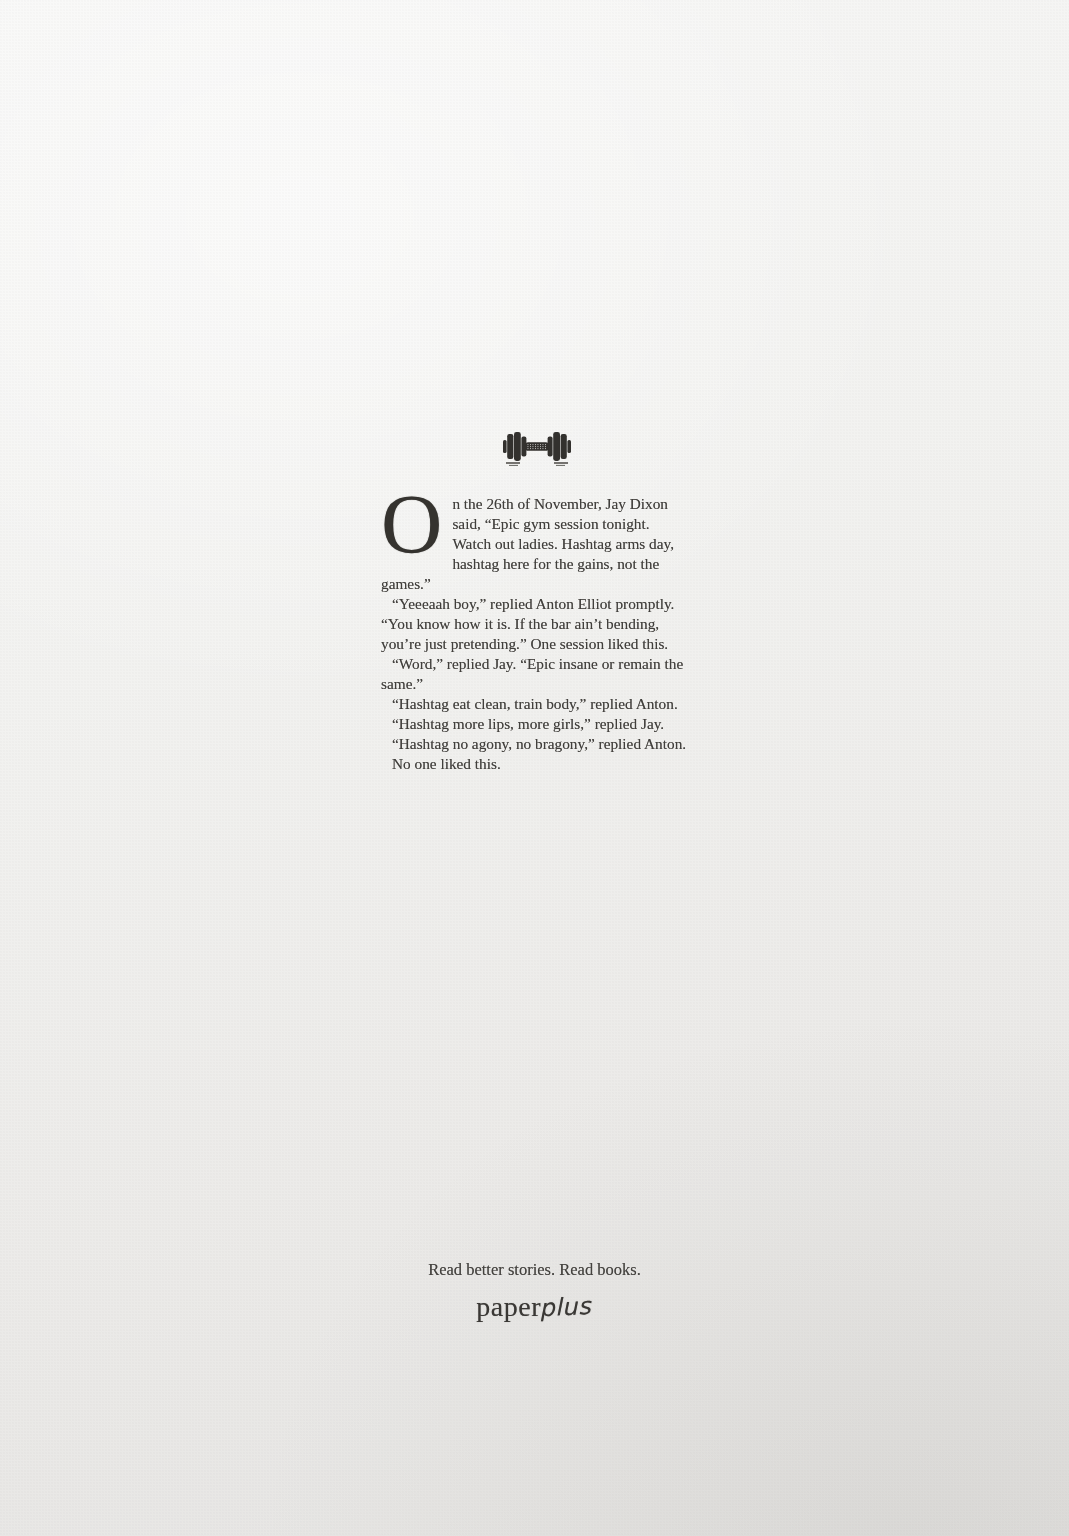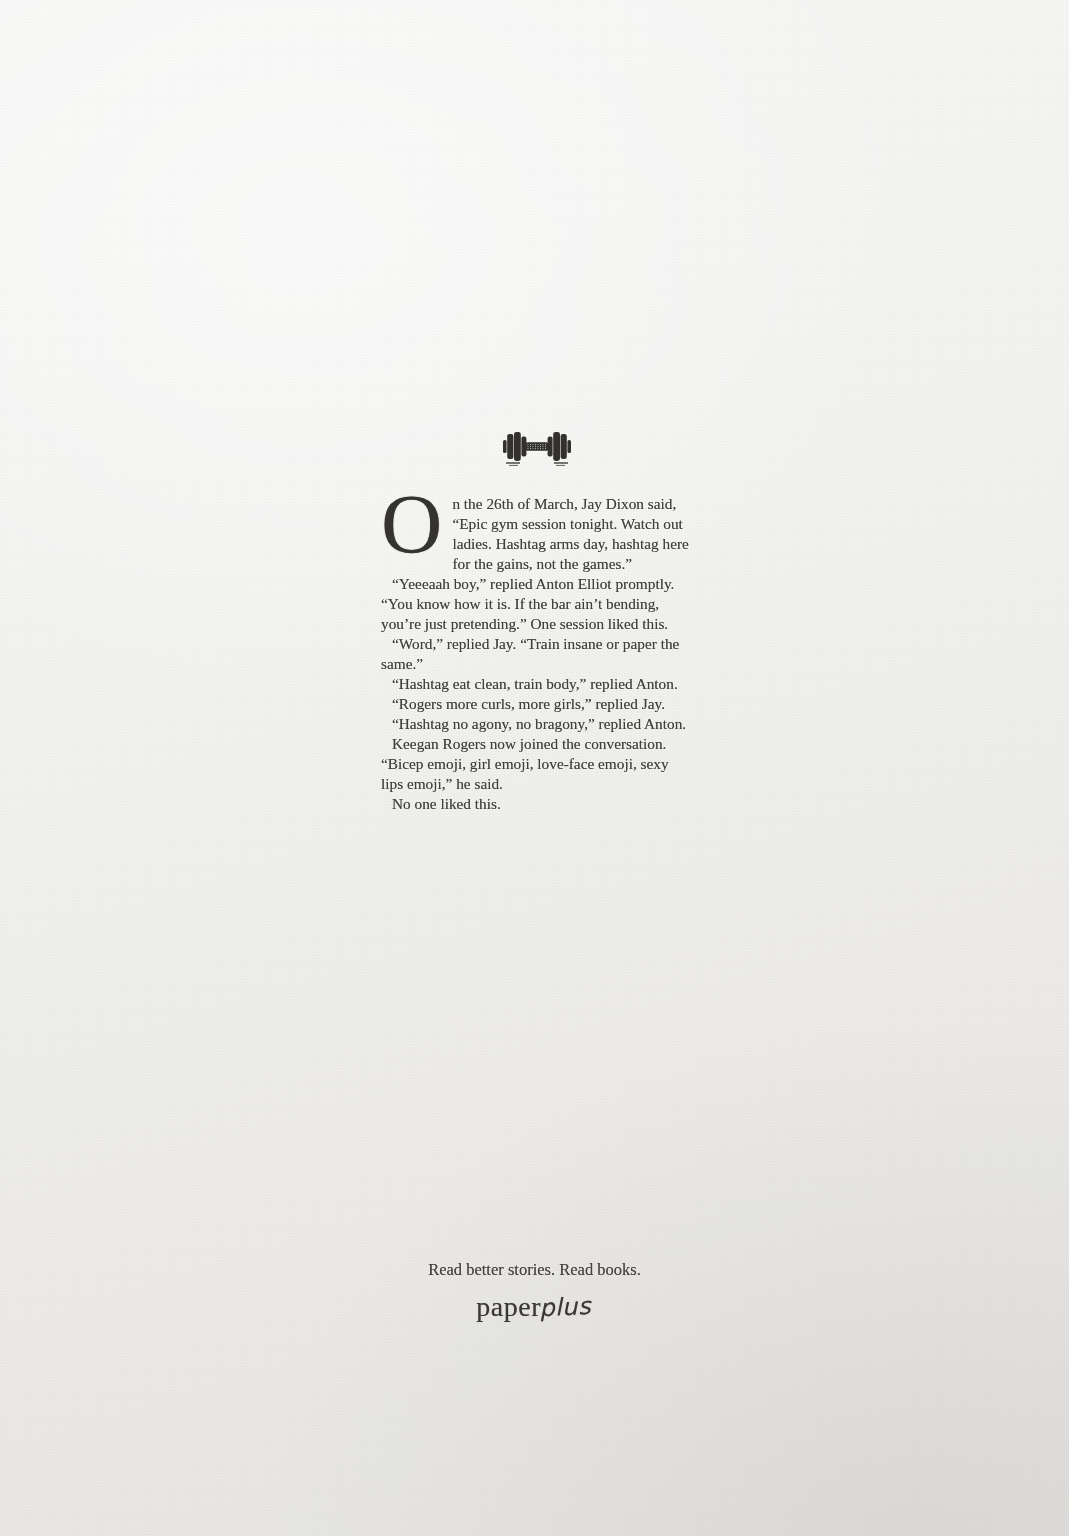--- a/index.html
+++ b/index.html
@@ -119,28 +119,27 @@
     <g stroke="#55534f">
       <line x1="6" y1="36" x2="20" y2="36" stroke-width="1.6"></line>
       <line x1="9" y1="38.4" x2="18" y2="38.4" stroke-width="0.9"></line>
       <line x1="54" y1="36" x2="68" y2="36" stroke-width="1.6"></line>
       <line x1="56" y1="38.4" x2="65" y2="38.4" stroke-width="0.9"></line>
     </g>
   </svg>
 
   <div class="story">
     <p>
-      <span class="dropcap">O</span><span>n the 26th of March, Jay Dixon said, “Epic gym session tonight. Watch out ladies. Hashtag arms day, hashtag here for the gains, not the games.”</span>
+      <span class="dropcap">O</span><span>n the 26th of November, Jay Dixon said, “Epic gym session tonight. Watch out ladies. Hashtag arms day, hashtag here for the gains, not the games.”</span>
     </p>
     <p class="indented">“Yeeeaah boy,” replied Anton Elliot promptly. “You know how it is. If the bar ain’t bending, you’re just pretending.” One session liked this.</p>
-    <p class="indented">“Word,” replied Jay. “Train insane or paper the same.”</p>
+    <p class="indented">“Word,” replied Jay. “Epic insane or remain the same.”</p>
     <p class="indented">“Hashtag eat clean, train body,” replied Anton.</p>
-    <p class="indented">“Rogers more curls, more girls,” replied Jay.</p>
+    <p class="indented">“Hashtag more lips, more girls,” replied Jay.</p>
     <p class="indented">“Hashtag no agony, no bragony,” replied Anton.</p>
-    <p class="indented">Keegan Rogers now joined the conversation. “Bicep emoji, girl emoji, love-face emoji, sexy lips emoji,” he said.</p>
     <p class="indented">No one liked this.</p>
   </div>
 
   <div class="tagline">Read better stories. Read books.</div>
 
   <div class="brand">
     <span class="part-serif">paper</span><span class="part-hand">plus</span>
   </div>
 
 </div>

